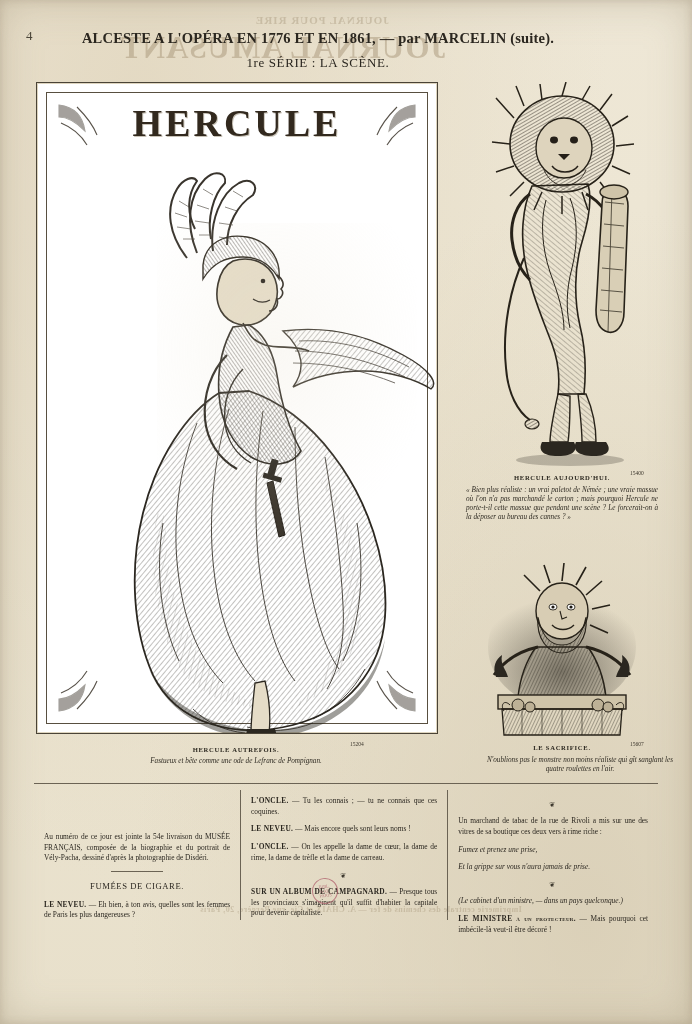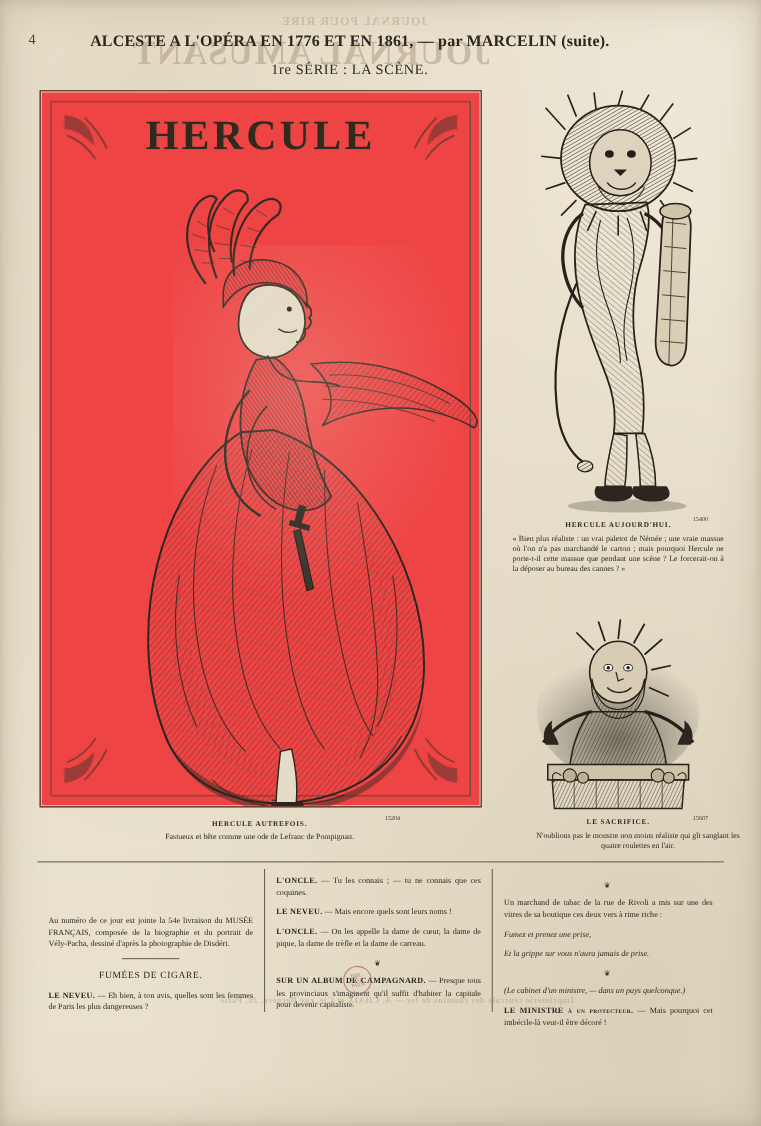--- a/index.html
+++ b/index.html
@@ -87,21 +87,21 @@
     letter-spacing: 0.6px;
   }
 
   
   .plate-left {
     position: absolute;
     left: 36px;
     top: 82px;
     width: 400px;
     height: 650px;
-    background: #ef4444;
+    background: #ffffff;
     border: 1px solid #4a4336;
     box-shadow: 0 0 0 1px #ded5bf inset;
     overflow: hidden;
   }
   .plate-left .inner-rule {
     position: absolute;
     left: 9px; top: 9px; right: 9px; bottom: 9px;
     border: 1px solid #584f40;
   }
   .hercule-word {
@@ -127,20 +127,21 @@
   }
   .cap-title {
     font-size: 6.6px;
     font-weight: bold;
     letter-spacing: 0.7px;
     text-transform: uppercase;
   }
   .cap-text {
     font-size: 7.2px;
     line-height: 1.25;
+    font-style: italic;
   }
   .plate-num {
     position: absolute;
     font-size: 5.5px;
     color: #3a352b;
   }
 
   
   .plate-lion {
     position: absolute;
@@ -538,21 +539,21 @@
       <p>
         <span class="smallcaps">L'ONCLE.</span>
         <span>— Tu les connais ; — tu ne connais que ces coquines.</span>
       </p>
       <p>
         <span class="smallcaps">LE NEVEU.</span>
         <span>— Mais encore quels sont leurs noms !</span>
       </p>
       <p>
         <span class="smallcaps">L'ONCLE.</span>
-        <span>— On les appelle la dame de cœur, la dame de pique, la dame de trèfle et la dame de carreau.</span>
+        <span>— On les appelle la dame de cœur, la dame de rime, la dame de trèfle et la dame de carreau.</span>
       </p>
       <div class="dinkus">❦</div>
       <p>
         <span class="smallcaps">SUR UN ALBUM DE CAMPAGNARD.</span>
         <span>— Presque tous les provinciaux s'imaginent qu'il suffit d'habiter la capitale pour devenir capitaliste.</span>
       </p>
     </div>
 
     <div class="col col3">
       <div class="dinkus">❦</div>

